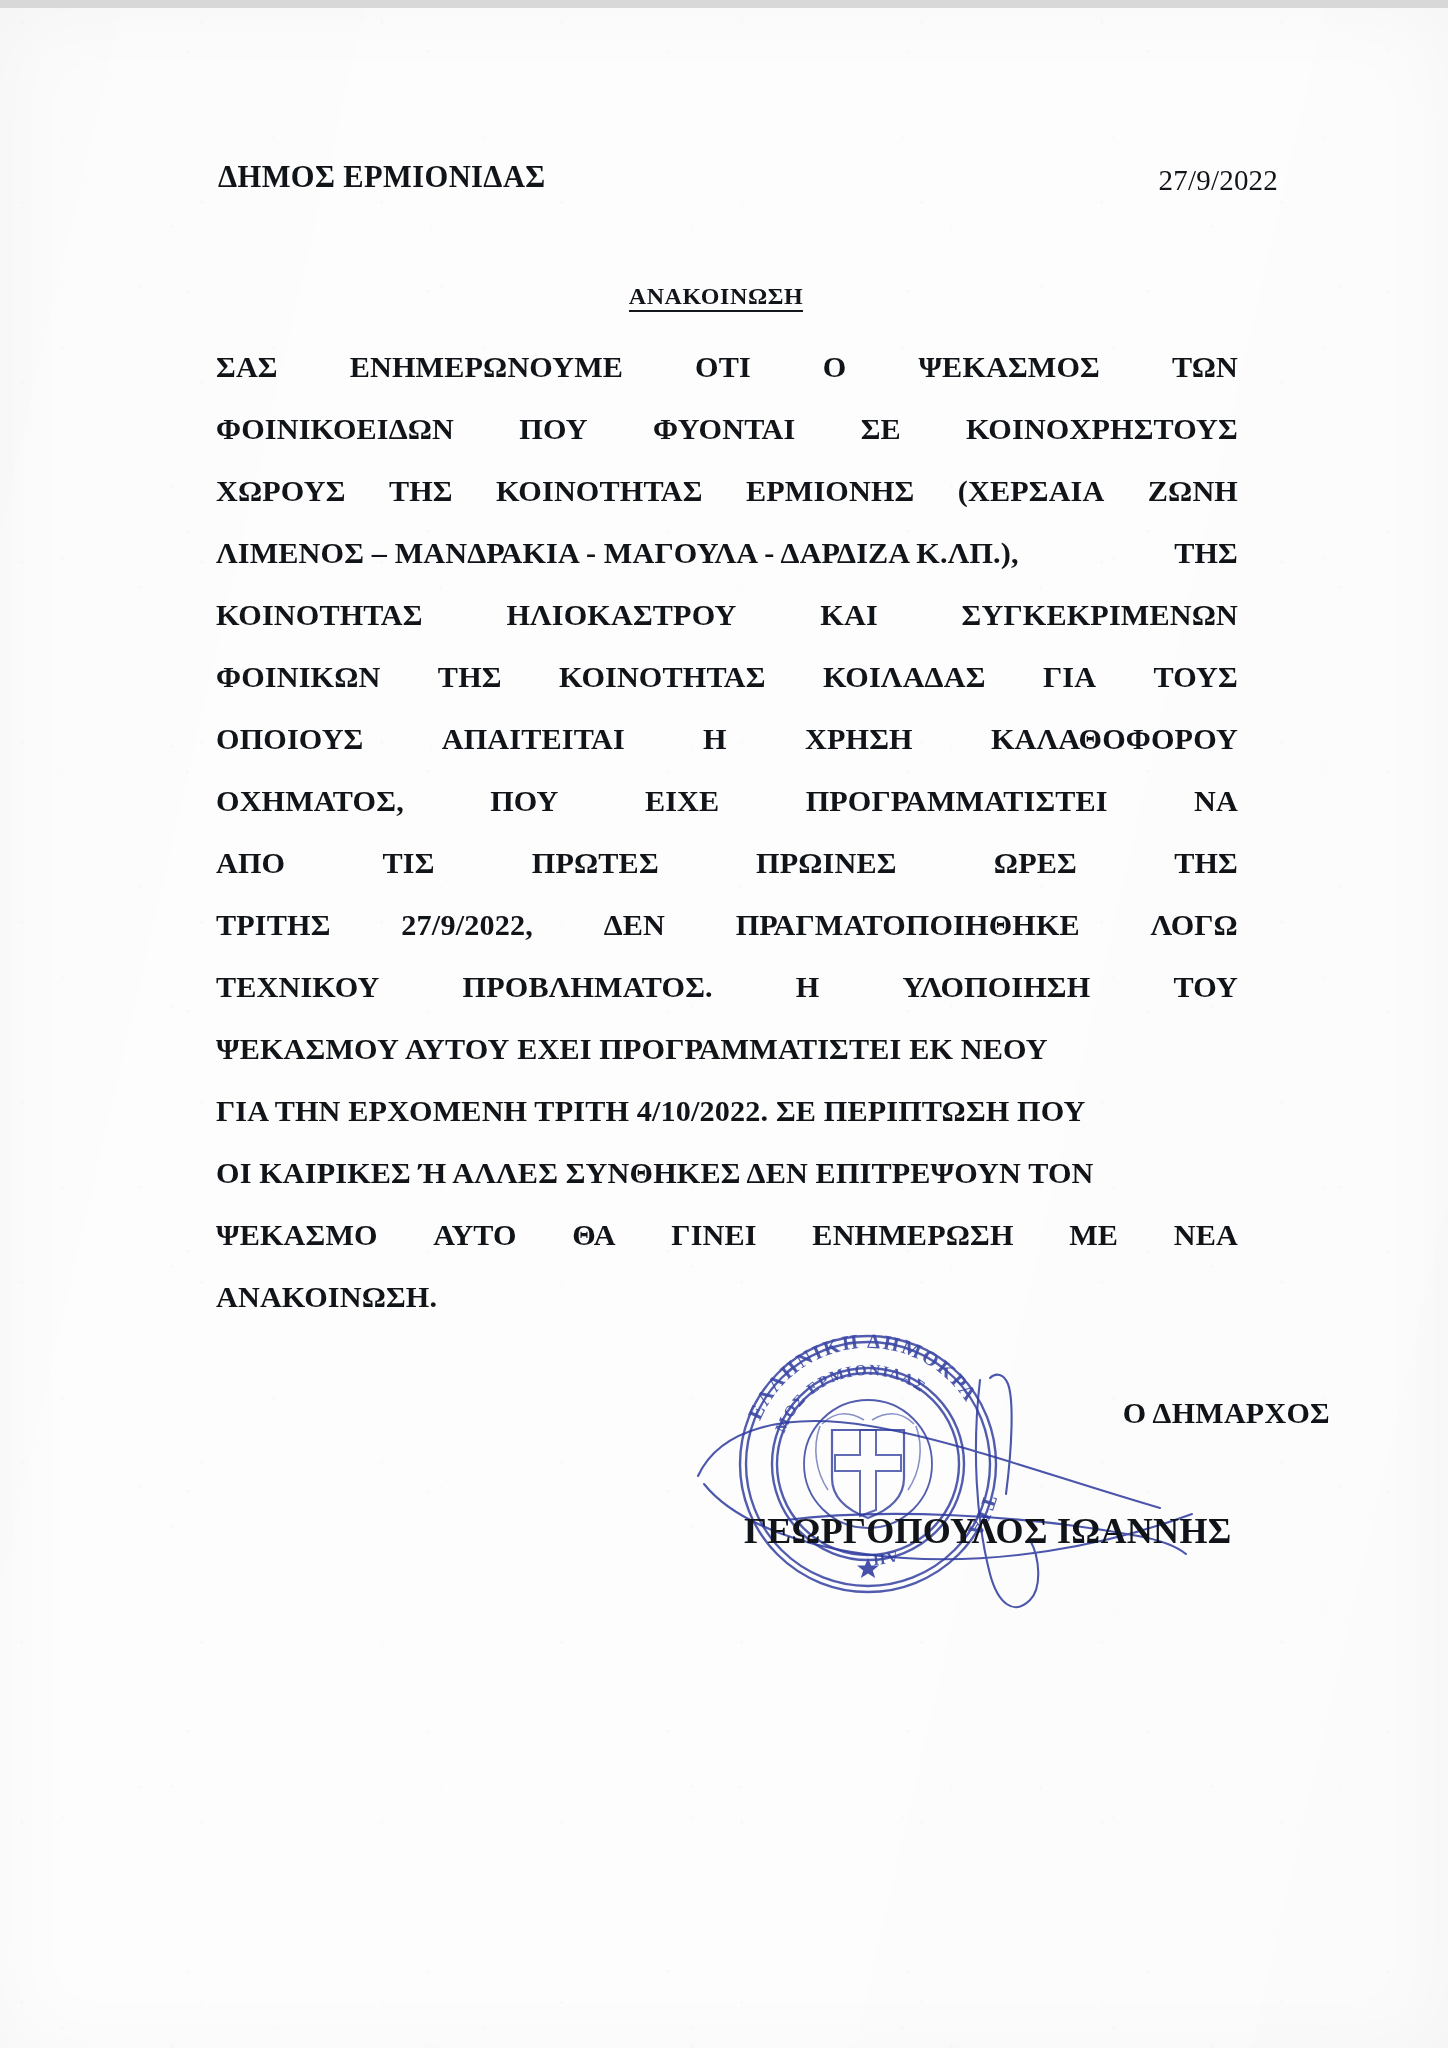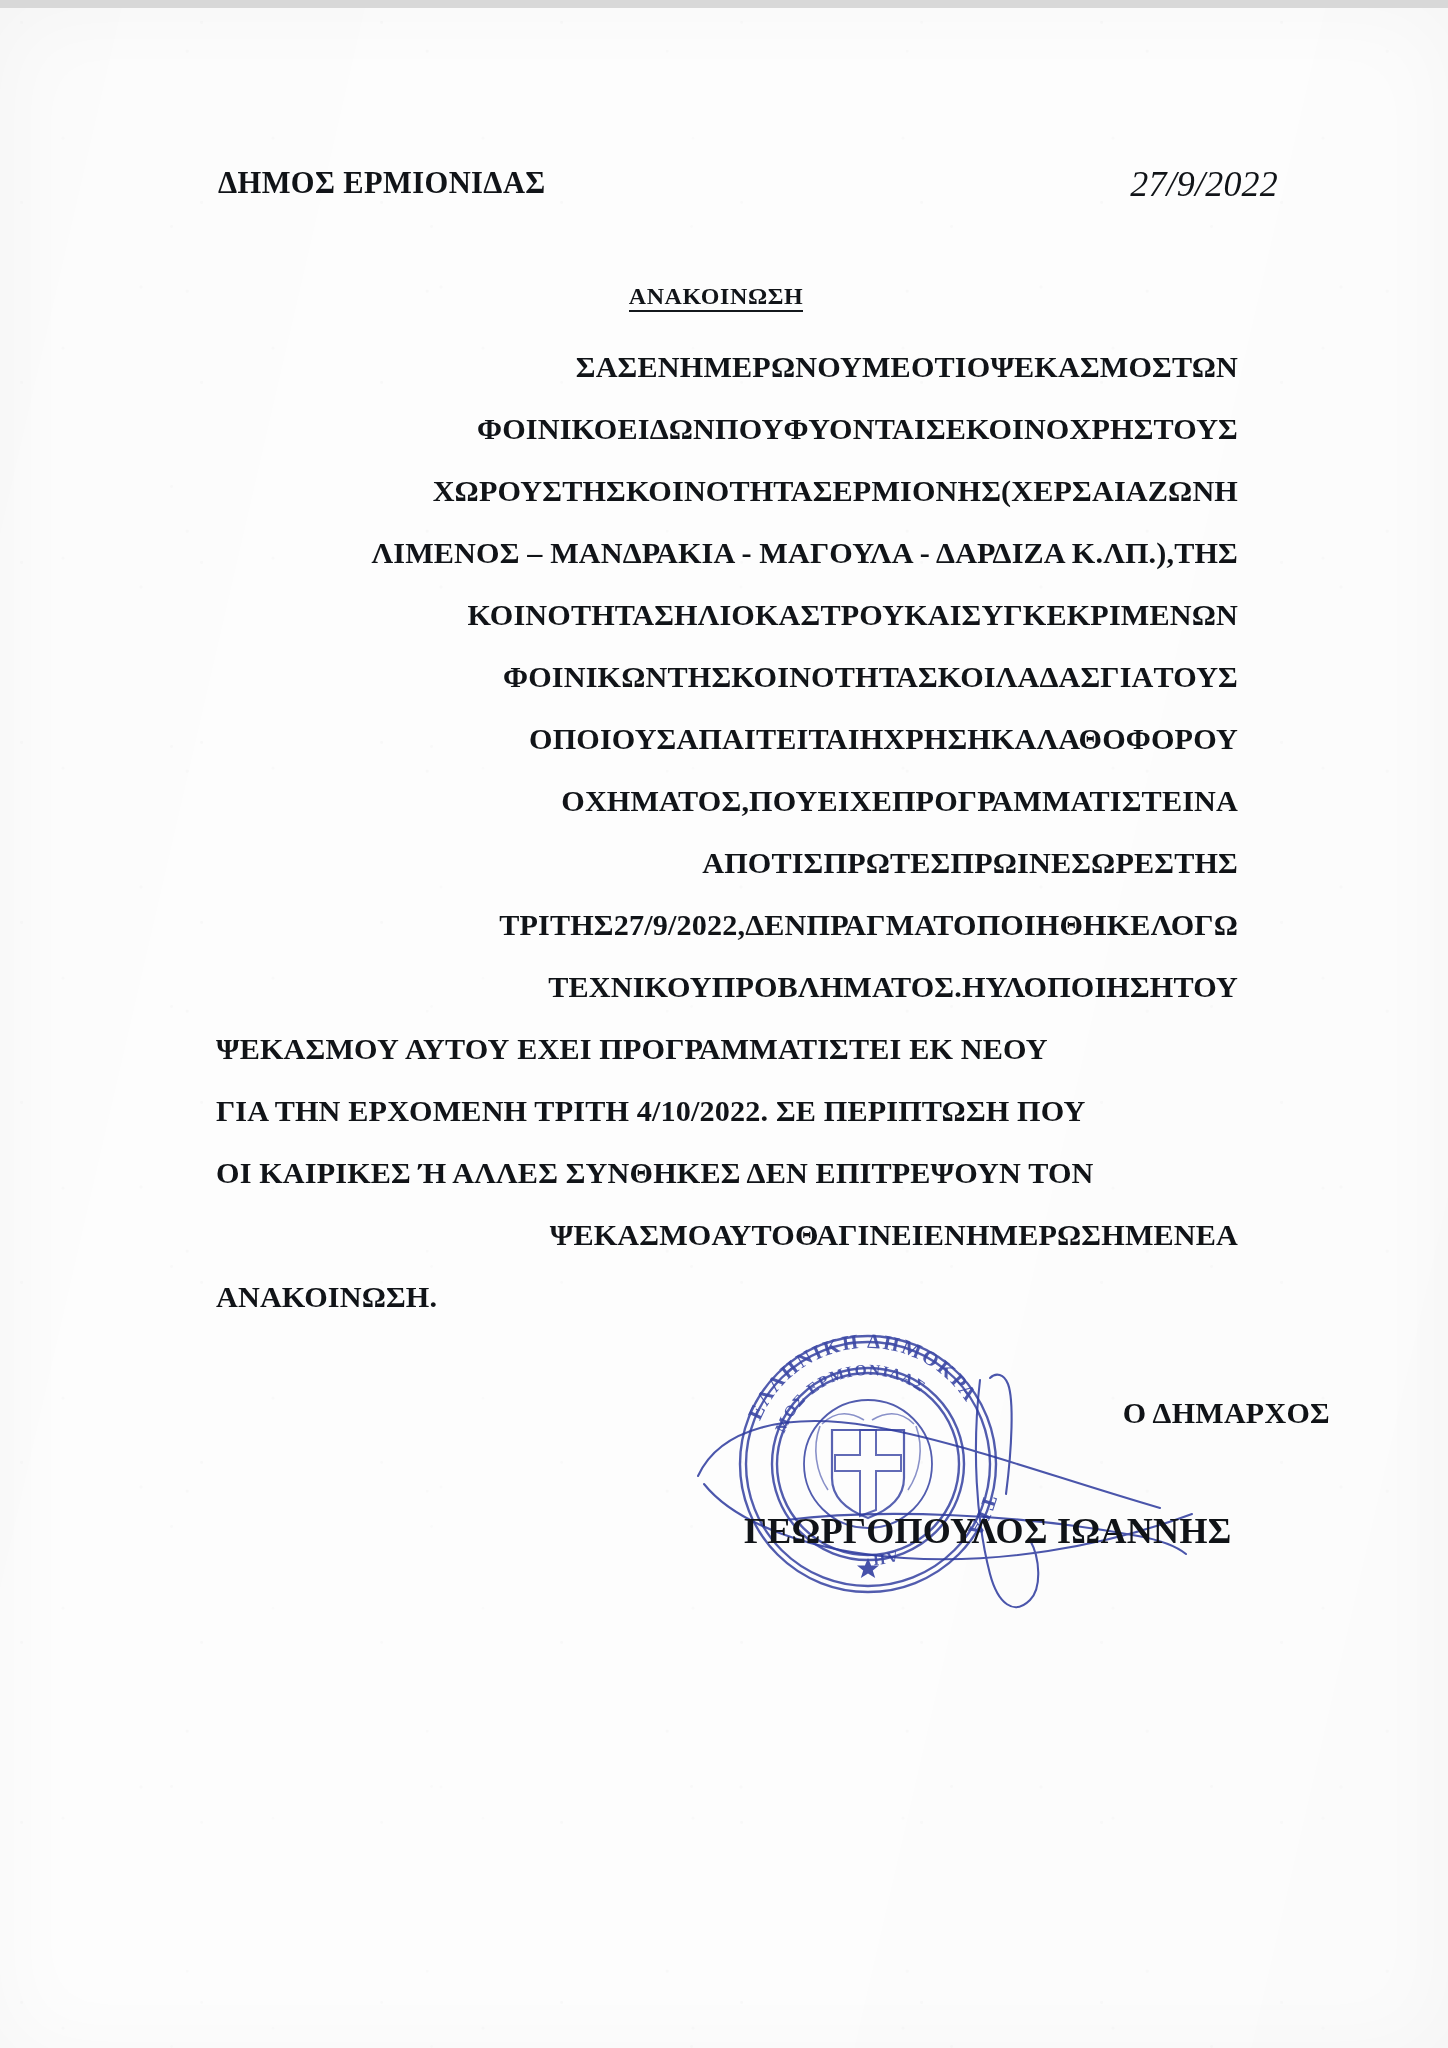--- a/index.html
+++ b/index.html
@@ -53,26 +53,25 @@
     align-items: baseline;
     justify-content: space-between;
   }
   .org-name {
     font-size: 30.5px;
     font-weight: 700;
     letter-spacing: 0.4px;
     white-space: nowrap;
   }
   .doc-date {
-    font-size: 36px;
+    font-size: 29px;
     font-weight: 400;
     letter-spacing: 0.2px;
     white-space: nowrap;
     transform: translateY(3px);
-    font-style: italic;
   }
 
   
   .doc-title {
     position: absolute;
     top: 275px;
     left: 0;
     right: 0;
     text-align: center;
     transform: translateX(-8px);
@@ -92,21 +91,21 @@
     left: 216px;
     width: 1022px;
   }
   .body-line {
     font-size: 30.2px;
     font-weight: 700;
     line-height: 62px;
     letter-spacing: 0.15px;
     white-space: nowrap;
     display: flex;
-    justify-content: flex-end;
+    justify-content: space-between;
   }
   .body-line.nojustify {
     display: block;
     white-space: nowrap;
   }
   .body-line > span {
     display: inline-block;
   }
 
   

